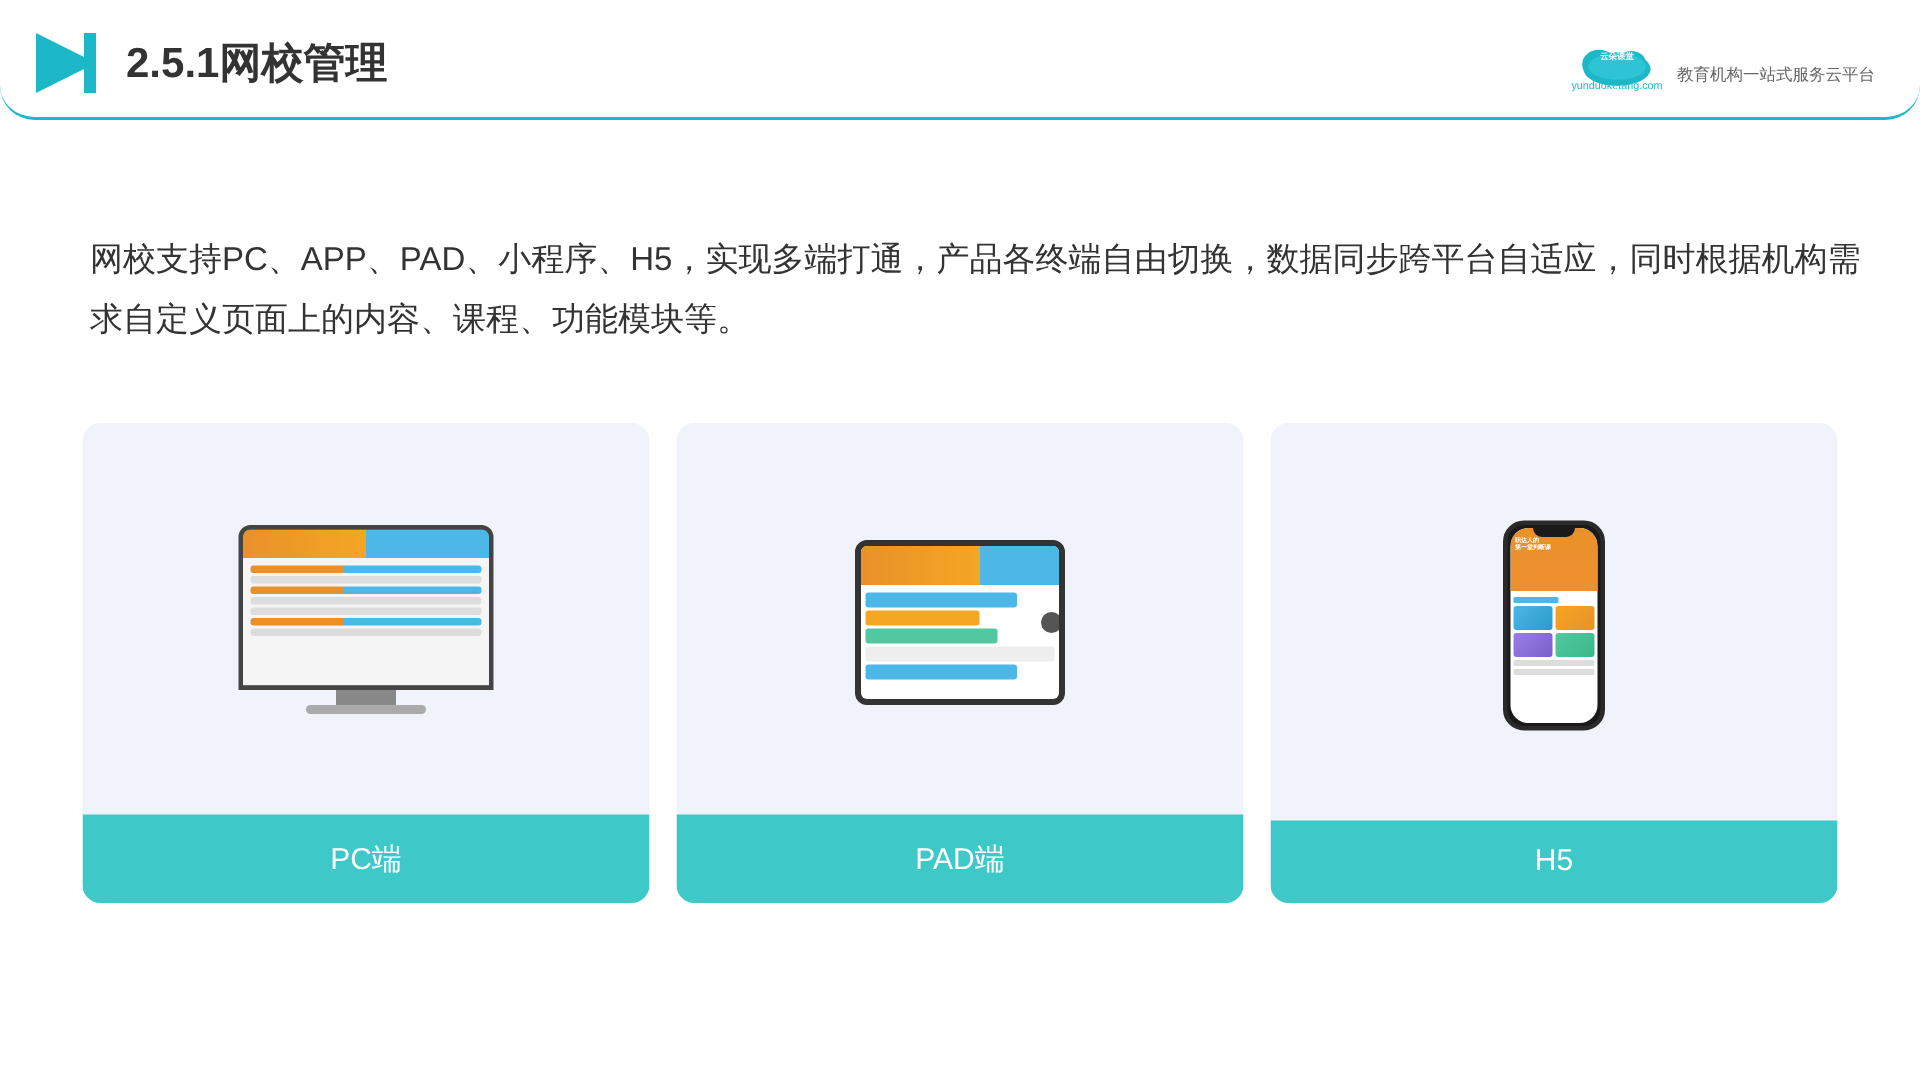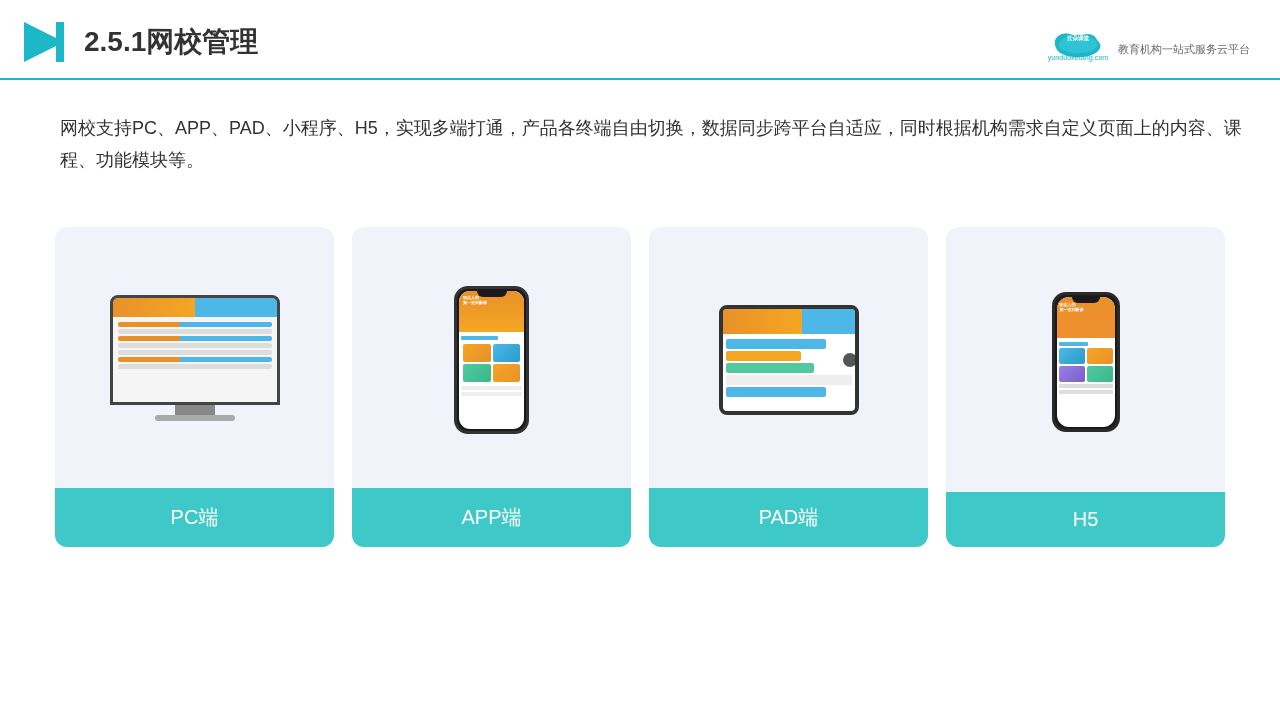--- a/index.html
+++ b/index.html
@@ -12,20 +12,21 @@
       position: relative;
     }
 
     
     .header {
       display: flex;
       align-items: center;
       justify-content: space-between;
       padding: 18px 30px 12px 20px;
       border-bottom: 2px solid #1cb8c8;
+      border-radius: 23px;
     }
     .header-left {
       display: flex;
       align-items: center;
       gap: 16px;
     }
     .logo-arrow {
       width: 48px;
       height: 48px;
     }
@@ -44,23 +45,24 @@
     }
     .brand-tagline {
       font-size: 11px;
       color: #666;
       margin-top: 14px;
     }
 
     
     .description {
       padding: 32px 28px 20px 60px;
-      font-size: 18px;
+      font-size: 22px;
       color: #333;
       line-height: 1.8;
+      margin-top: 41px;
     }
 
     
     .cards-container {
       display: flex;
       gap: 18px;
       padding: 20px 55px;
       margin-top: 10px;
     }
 
@@ -380,44 +382,20 @@
             </div>
           </div>
         </div>
         <div class="pc-stand"></div>
         <div class="pc-base"></div>
       </div>
     </div>
     <div class="card-label">PC端</div>
   </div>
 
-  <div class="card">
-    <div class="card-image-area">
-      <div class="phone-mockup">
-        <div class="phone-notch"></div>
-        <div class="phone-screen">
-          <div class="phone-screen-header">
-            <div class="phone-screen-header-text">职达人的<br>第一堂判断课</div>
-          </div>
-          <div class="phone-screen-body">
-            <div class="phone-screen-line accent"></div>
-            <div class="phone-screen-grid">
-              <div class="phone-grid-item"></div>
-              <div class="phone-grid-item blue"></div>
-              <div class="phone-grid-item green"></div>
-              <div class="phone-grid-item"></div>
-            </div>
-            <div class="phone-screen-line"></div>
-            <div class="phone-screen-line"></div>
-          </div>
-        </div>
-      </div>
-    </div>
-    <div class="card-label">APP端</div>
-  </div>
 
   <div class="card">
     <div class="card-image-area">
       <div class="tablet-mockup">
         <div class="tablet-screen">
           <div class="tablet-screen-header"></div>
           <div class="tablet-screen-body">
             <div class="tablet-screen-row colored1"></div>
             <div class="tablet-screen-row colored2"></div>
             <div class="tablet-screen-row colored3"></div>

